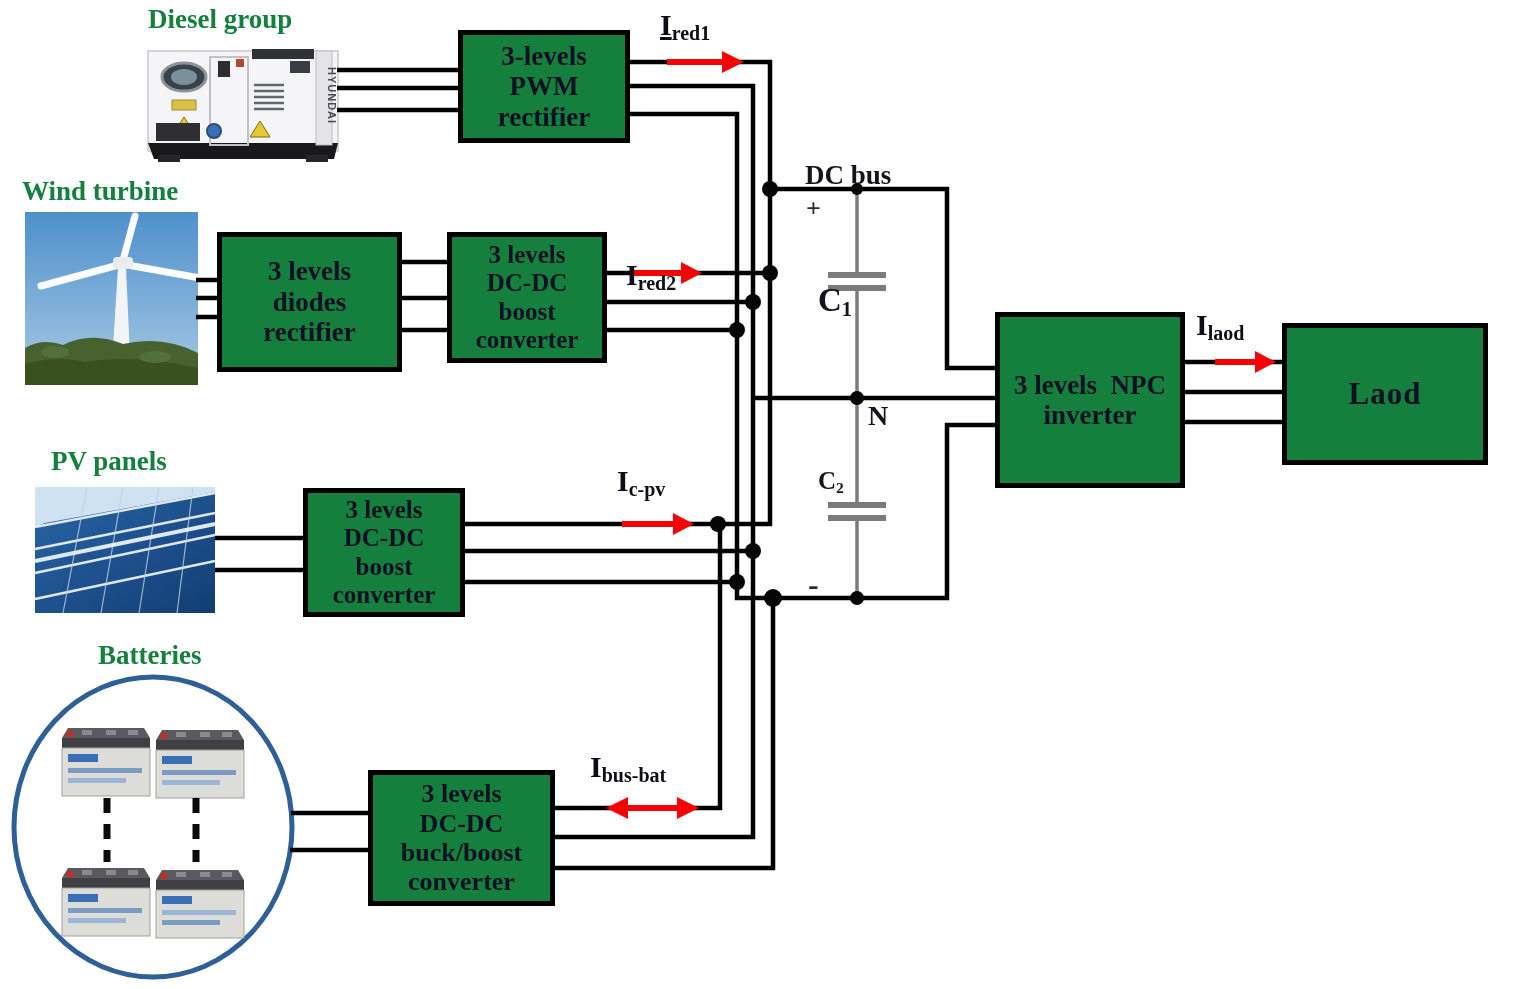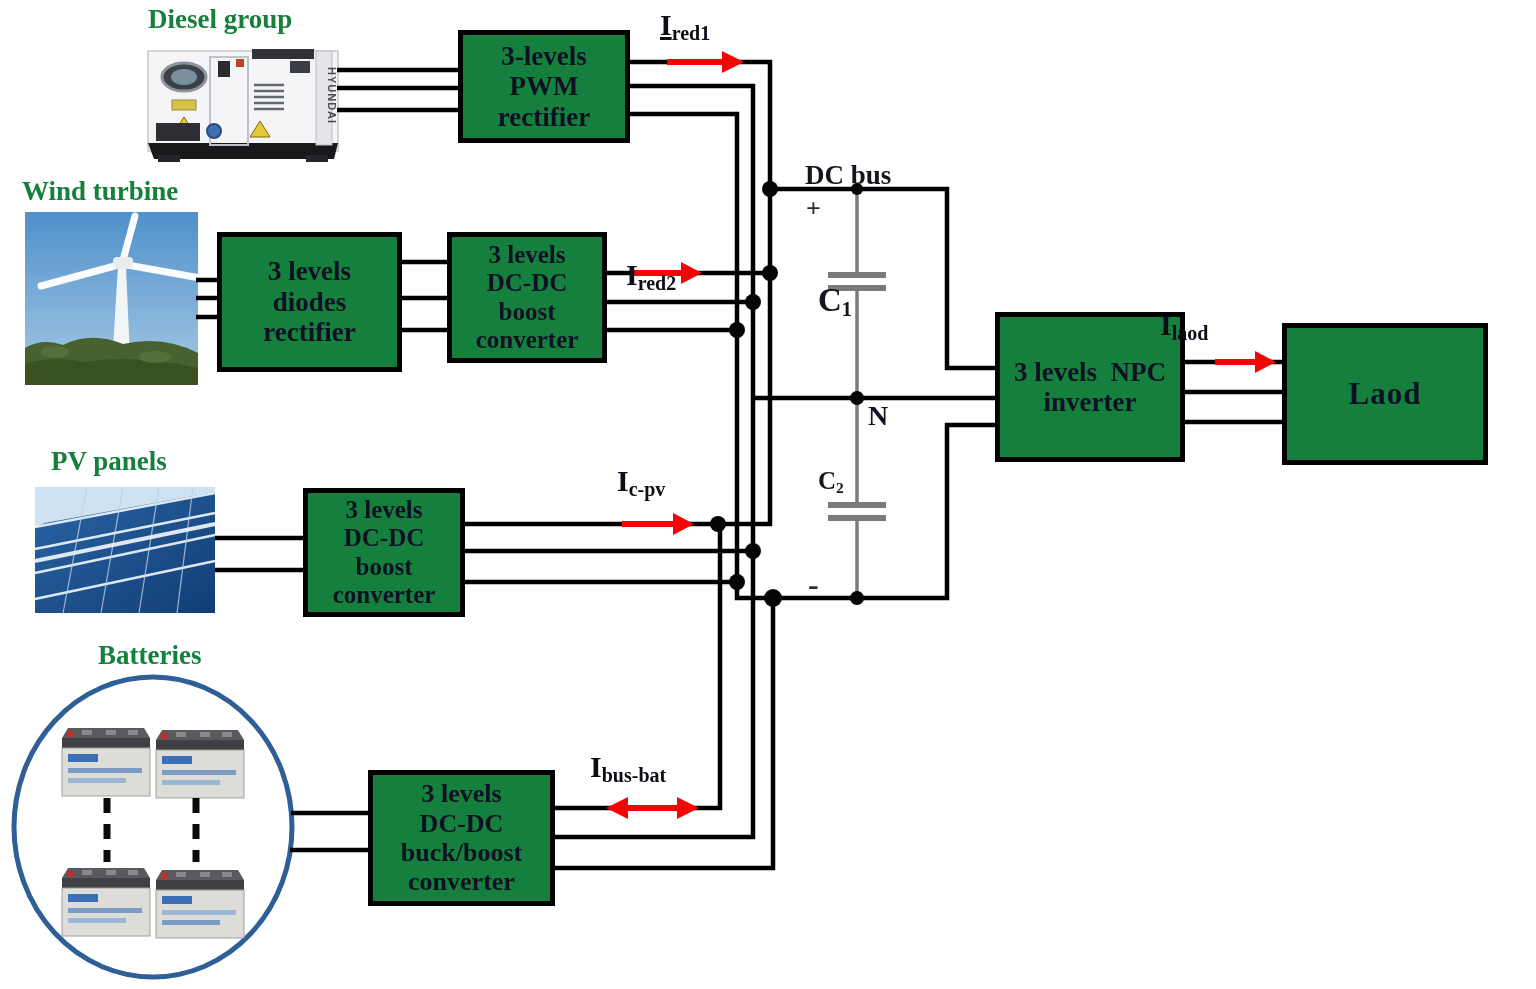--- a/index.html
+++ b/index.html
@@ -289,21 +289,21 @@
     <span>converter</span>
   </div>
 
   <div class="block" style="left:368px;top:770px;width:187px;height:136px;font-size:26px;">
     <span>3 levels</span>
     <span>DC-DC</span>
     <span>buck/boost</span>
     <span>converter</span>
   </div>
 
-  <div class="block" style="left:995px;top:312px;width:190px;height:150px;">
+  <div class="block" style="left:995px;top:312px;width:190px;height:176px;">
     <span>3 levels  NPC</span>
     <span>inverter</span>
   </div>
 
   <div class="block load" style="left:1282px;top:323px;width:206px;height:142px;">
     <span>Laod</span>
   </div>
 
   <div class="cap" style="left:148px;top:4px;">Diesel group</div>
   <div class="cap" style="left:22px;top:176px;">Wind turbine</div>
@@ -314,15 +314,15 @@
   <div class="buslabel" style="left:806px;top:194px;font-size:26px;color:#2a2a2a;">+</div>
   <div class="buslabel" style="left:818px;top:242px;font-size:33px;margin-top:40px;"><span>C</span><span class="sub">1</span></div>
   <div class="buslabel" style="left:868px;top:400px;font-size:28px;">N</div>
   <div class="buslabel" style="left:818px;top:467px;font-size:25px;"><span>C</span><span class="sub">2</span></div>
   <div class="buslabel" style="left:808px;top:566px;font-size:32px;color:#2a2a2a;">-</div>
 
   <div class="cur" style="left:660px;top:8px;text-decoration:underline;"><span>I</span><span class="sub">red1</span></div>
   <div class="cur" style="left:626px;top:214px;margin-top:44px;"><span>I</span><span class="sub">red2</span></div>
   <div class="cur" style="left:617px;top:464px;"><span>I</span><span class="sub">c-pv</span></div>
   <div class="cur" style="left:590px;top:750px;"><span>I</span><span class="sub">bus-bat</span></div>
-  <div class="cur" style="left:1160px;top:308px;text-align:center;"><span>I</span><span class="sub">laod</span></div>
+  <div class="cur" style="left:1196px;top:308px;text-align:center;"><span>I</span><span class="sub">laod</span></div>
 
 </div>
 
 </body></html>

